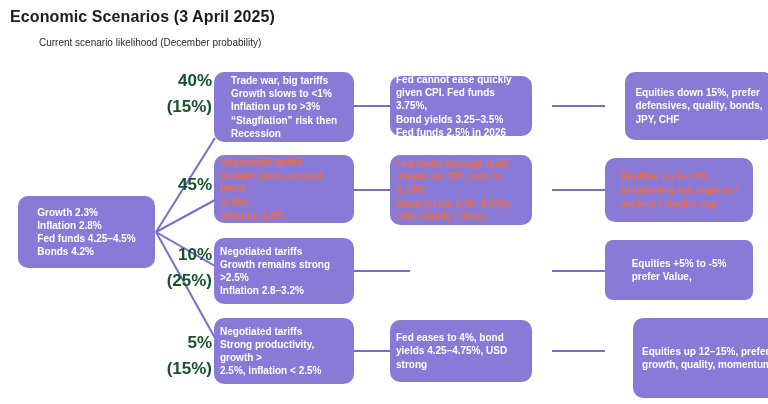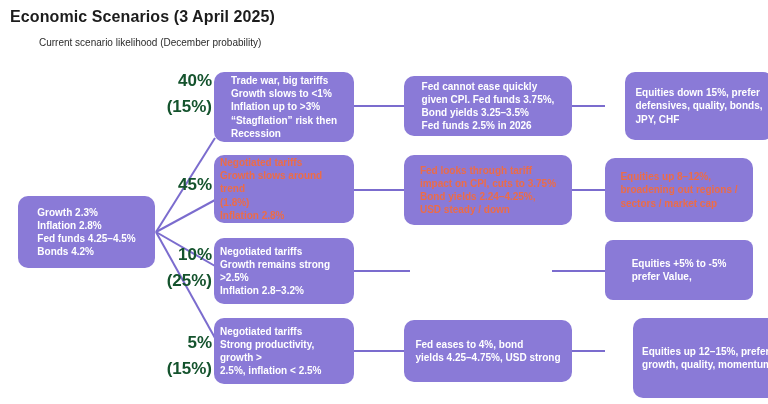--- a/index.html
+++ b/index.html
@@ -21,21 +21,21 @@
     font-size:10px;font-weight:bold;line-height:1.32;padding:3px 6px;box-sizing:border-box;
     white-space:pre-line;
   }
   .node.text-orange{color:#ec6c48;}
   .prob{
     position:absolute;text-align:right;color:#14532d;font-weight:bold;font-size:17px;
     line-height:1.55;white-space:pre-line;width:72px;
   }
   
   .c1{left:214px;width:140px;}
-  .c2{left:404px;width:168px;}
+  .c2{left:390px;width:142px;}
   .c3{left:605px;width:148px;}
 </style>
 </head>
 <body>
 
 <div class="canvas">
 
   <div class="title">Economic Scenarios (3 April 2025)</div>
   <div class="subtitle">Current scenario likelihood (December probability)</div>
 
@@ -80,21 +80,21 @@
   <div class="node c3" style="top:72px;height:68px;margin-left:20px;">Equities down 15%, prefer
 defensives, quality, bonds,
 JPY, CHF</div>
 
   <div class="node c1 text-orange" style="top:155px;height:68px;">Negotiated tariffs
 Growth slows around trend
 (1.8%)
 Inflation 2.8%</div>
   <div class="node c2 text-orange" style="top:155px;height:70px;">Fed looks through tariff
 impact on CPI, cuts to 3.75%
-Bond yields 2.24–4.25%,
+Bond yields 5.91–4.25%,
 USD steady / down</div>
   <div class="node c3 text-orange" style="top:158px;height:64px;">Equities up 8–12%,
 broadening out regions /
 sectors / market cap</div>
 
   <div class="node c1" style="top:238px;height:66px;">Negotiated tariffs
 Growth remains strong &gt;2.5%
 Inflation 2.8–3.2%</div>
   <div class="node c3" style="top:240px;height:60px;border-radius:8px;">Equities +5% to -5%
 prefer Value,</div>

